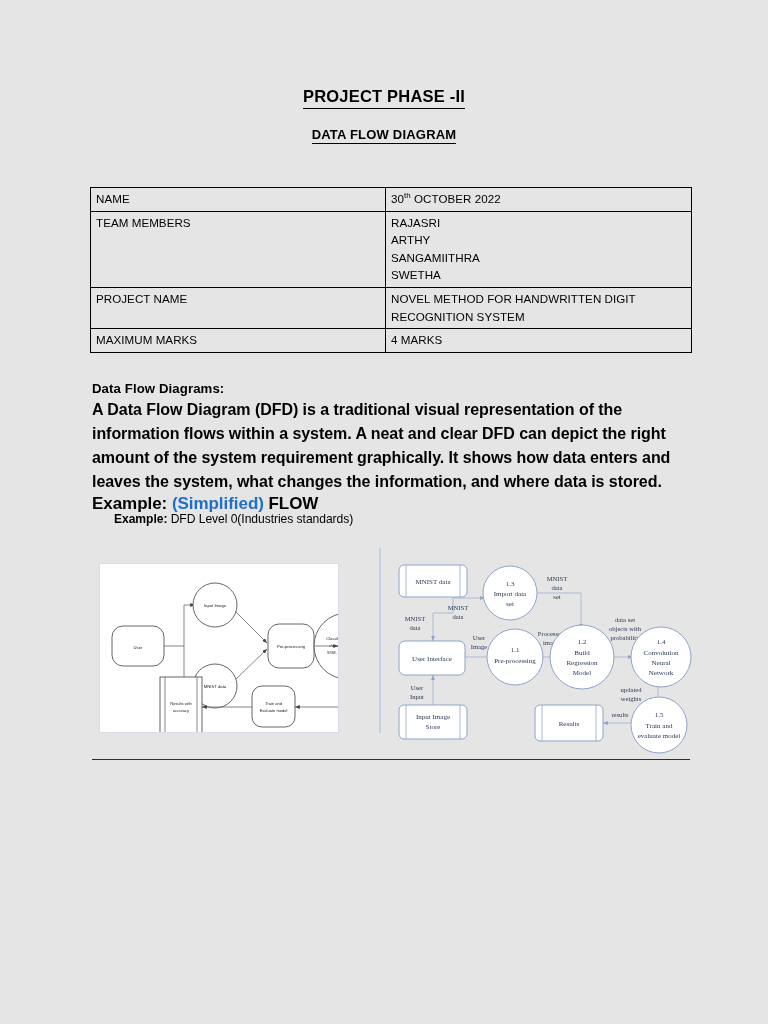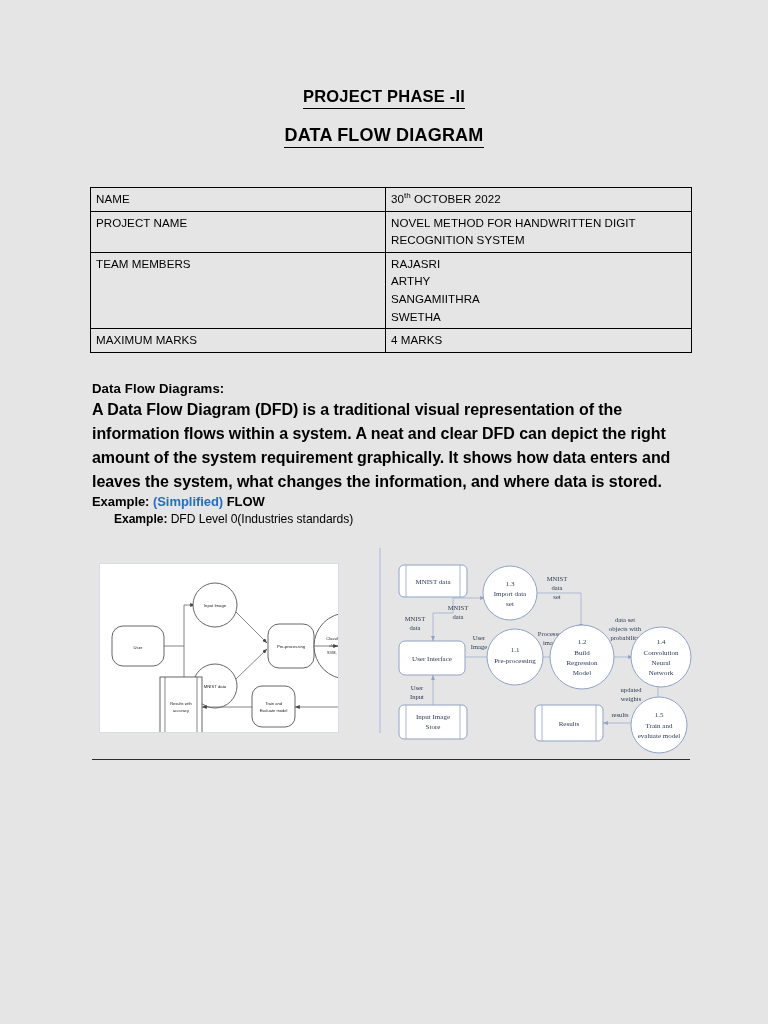--- a/index.html
+++ b/index.html
@@ -41,21 +41,21 @@
     line-height: 1.25;
   }
   .doc-subtitle-wrap {
     position: absolute;
     left: 0;
     top: 125px;
     width: 768px;
     text-align: center;
   }
   .doc-subtitle {
-    font-size: 18px;
+    font-size: 13px;
     font-weight: bold;
     letter-spacing: 0.2px;
     display: inline-block;
     border-bottom: 1.6px solid #000;
     padding-bottom: 1px;
   }
 
   
   .info-table {
     position: absolute;
@@ -93,21 +93,21 @@
     letter-spacing: 0.1px;
   }
   .para {
     font-size: 16px;
     line-height: 1.50;
     font-weight: bold;
     margin: 0;
     letter-spacing: -0.05px;
   }
   .example-line {
-    font-size: 13px;
+    font-size: 17px;
     font-weight: bold;
     margin-top: 0px;
     letter-spacing: -0.05px;
   }
   .blue { color: #1f6fc4; }
   .example-line2 {
     position: absolute;
     left: 92px;
     top: 512px;
     font-size: 12.1px;
@@ -164,38 +164,38 @@
     <span class="doc-subtitle">DATA FLOW DIAGRAM</span>
   </div>
 
   <table class="info-table">
     <tbody>
         <tr>
       <td class="col-label">NAME</td>
       <td class="col-value">
             <span class="ln"><span>30</span><sup>th</sup><span> OCTOBER 2022</span></span>
           </td>
-    </tr>
-    <tr>
-      <td class="col-label">PROJECT NAME</td>
-      <td class="col-value">
-        <span class="ln">NOVEL METHOD FOR HANDWRITTEN DIGIT</span>
-        <span class="ln">RECOGNITION SYSTEM</span>
-      </td>
     </tr>
     <tr>
       <td class="col-label">TEAM MEMBERS</td>
       <td class="col-value">
         <span class="ln">RAJASRI</span>
         <span class="ln">ARTHY</span>
         <span class="ln">SANGAMIITHRA</span>
         <span class="ln">SWETHA</span>
       </td>
     </tr>
     <tr>
+      <td class="col-label">PROJECT NAME</td>
+      <td class="col-value">
+        <span class="ln">NOVEL METHOD FOR HANDWRITTEN DIGIT</span>
+        <span class="ln">RECOGNITION SYSTEM</span>
+      </td>
+    </tr>
+    <tr>
       <td class="col-label">MAXIMUM MARKS</td>
       <td class="col-value">4 MARKS</td>
     </tr>
   </tbody>
     </table>
 
   <div class="section">
     <h2>Data Flow Diagrams:</h2>
     <p class="para">A Data Flow Diagram (DFD) is a traditional visual representation of the information flows within a system. A neat and clear DFD can depict the right amount of the system requirement graphically. It shows how data enters and leaves the system, what changes the information, and where data is stored.</p>
     <div class="example-line">

